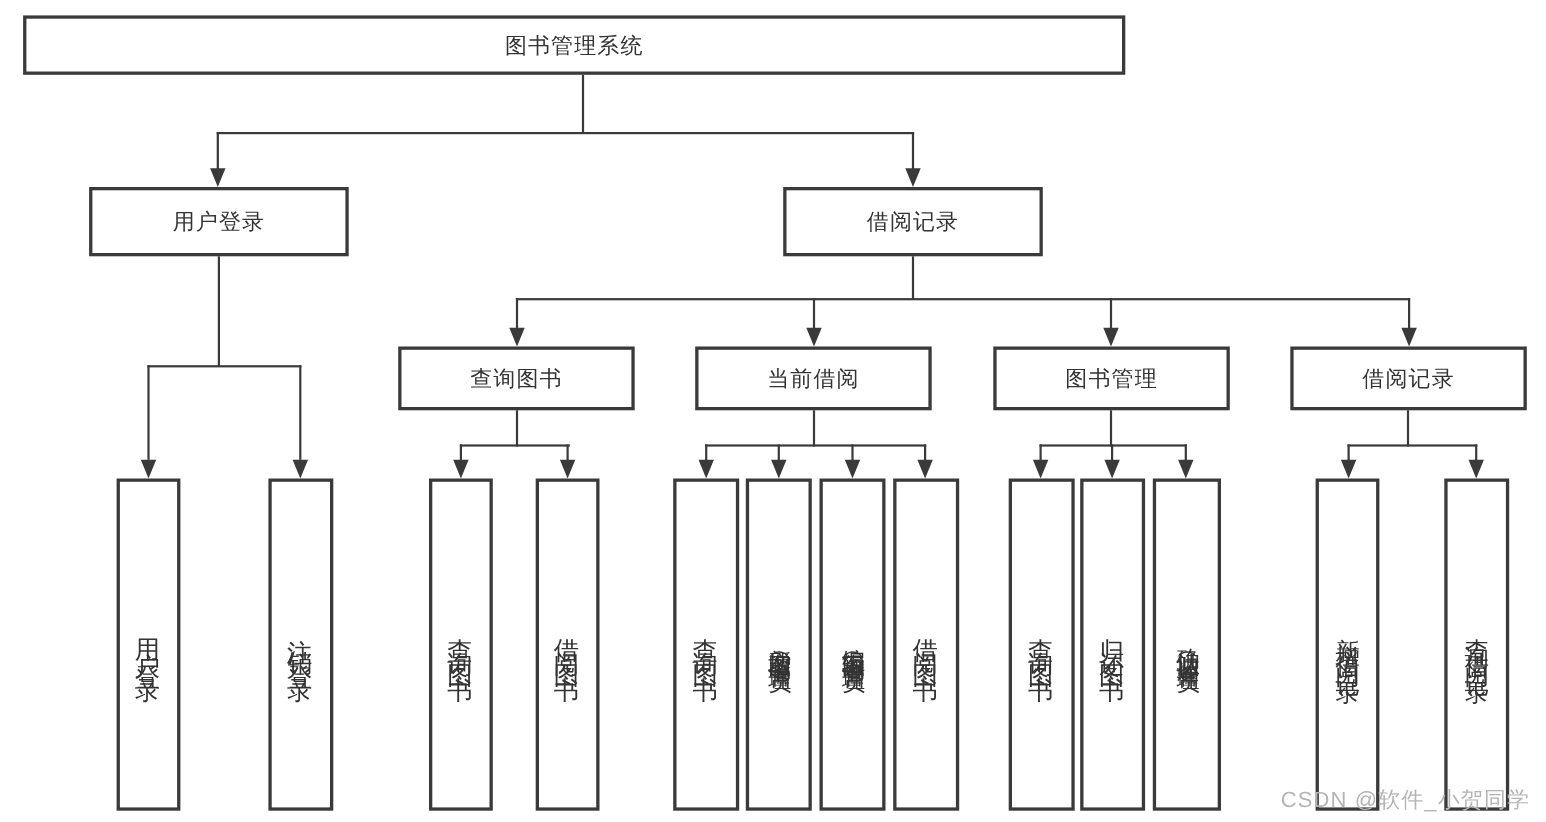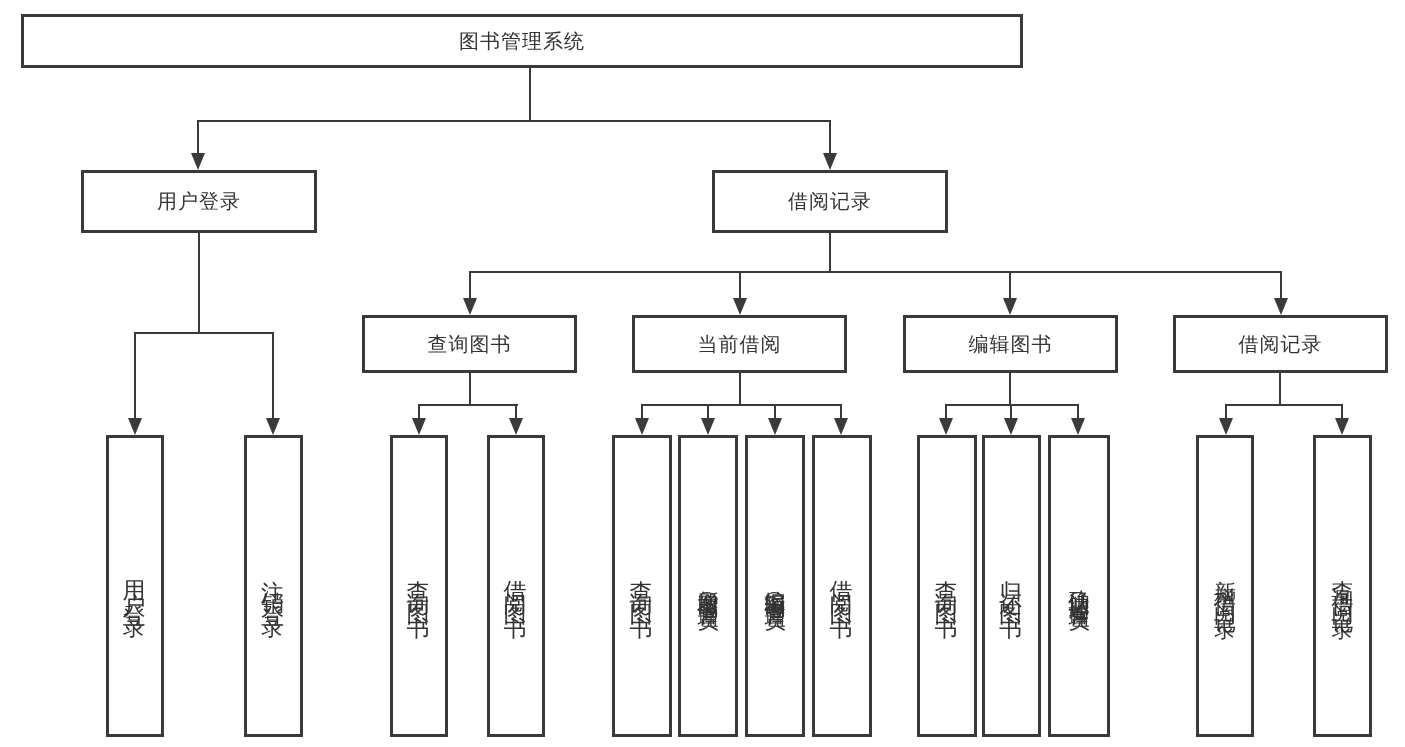--- a/index.html
+++ b/index.html
@@ -73,21 +73,21 @@
   <div class="line" style="left:1280px;top:271px;width:2px;height:28px"></div>
   <div class="arrow" style="left:1274px;top:298px"></div>
 
   <div class="box hbox" style="left:362px;top:315px;width:215px;height:58px">
     <span>查询图书</span>
   </div>
   <div class="box hbox" style="left:632px;top:315px;width:215px;height:58px">
     <span>当前借阅</span>
   </div>
   <div class="box hbox" style="left:903px;top:315px;width:215px;height:58px">
-    <span>编辑图书</span>
+    <span>图书管理</span>
   </div>
   <div class="box hbox" style="left:1173px;top:315px;width:215px;height:58px">
     <span>借阅记录</span>
   </div>
 
   <div class="line" style="left:469px;top:373px;width:2px;height:33px"></div>
   <div class="line" style="left:418px;top:404px;width:100px;height:2px"></div>
   <div class="line" style="left:418px;top:404px;width:2px;height:15px"></div>
   <div class="arrow" style="left:412px;top:418px"></div>
   <div class="line" style="left:515px;top:404px;width:2px;height:15px"></div>
@@ -157,14 +157,15 @@
     <span>确认归还（管理员）</span>
   </div>
 
   <div class="box vbox chars6" style="left:1196px;top:435px;width:58px;height:302px">
     <span>新增借阅记录</span>
   </div>
   <div class="box vbox chars6" style="left:1313px;top:435px;width:59px;height:302px">
     <span>查询借阅记录</span>
   </div>
 
+  <div class="watermark">CSDN @软件_小贺同学</div>
 
 </div>
 
 </body></html>

